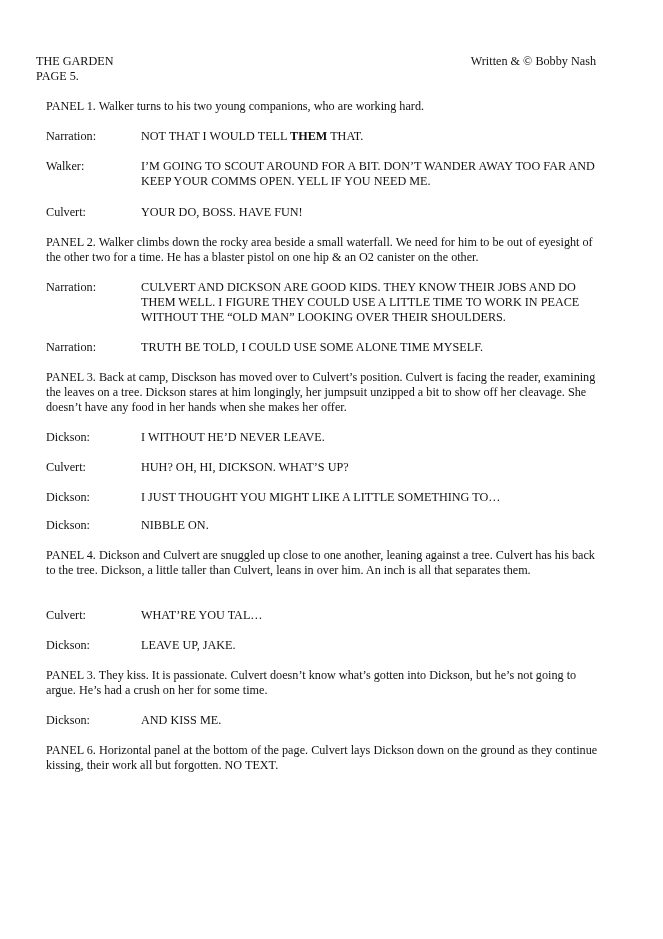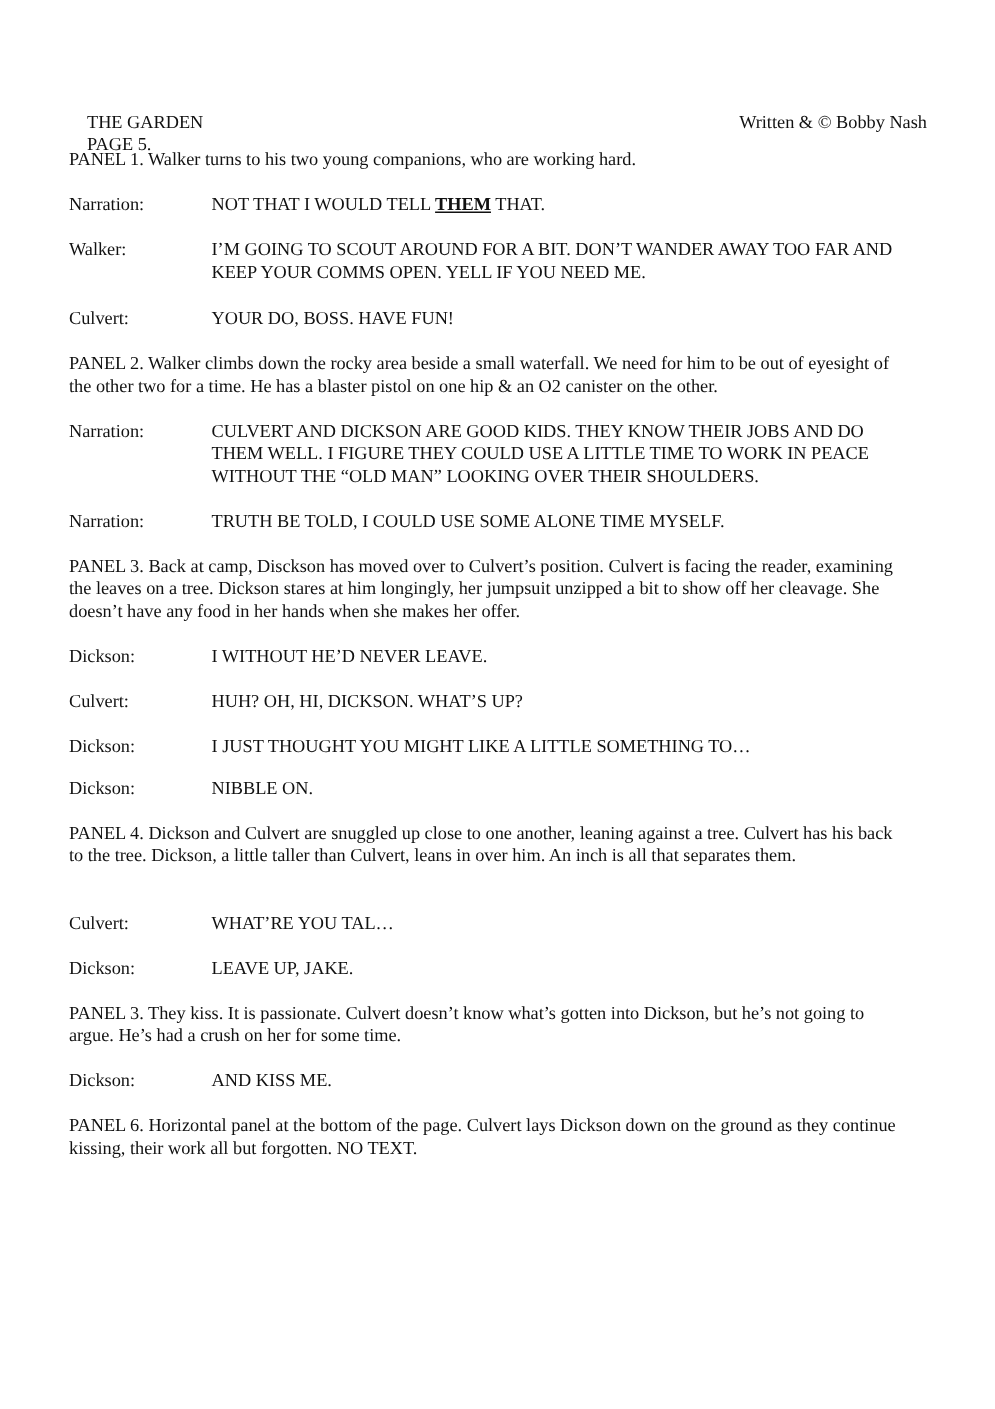--- a/index.html
+++ b/index.html
@@ -1,30 +1,30 @@
 <!DOCTYPE html>
 <html><head>
   <meta charset="utf-8">
   <style>
     html, body { margin: 0; padding: 0; background: #ffffff; }
     body {
       width: 663px; height: 939px; position: relative; overflow: hidden;
       font-family: "Liberation Serif", "DejaVu Serif", serif;
       font-size: 12.2px; color: #111111; line-height: 15px;
     }
-    .page { position: absolute; left: 58px; top: 54px; width: 560px; margin-top: 20px; }
+    .page { position: absolute; left: 36px; top: 54px; width: 560px; }
     .header { position: relative; height: 30px; }
     .header .left { position: absolute; left: 0; top: 0; }
     .header .right { position: absolute; right: 0; top: 0; }
     .block { position: absolute; left: 46px; width: 560px; }
     .action { margin: 0; }
     .dialogue { display: flex; }
     .dialogue .speaker { width: 95px; flex: 0 0 95px; }
     .dialogue .line { flex: 1; }
-    b { font-weight: bold; text-decoration: underline; }
+    b { font-weight: bold; }
   </style>
 </head>
 <body>
 
 <div class="page">
   <div class="header">
     <div class="left">
       <div>THE GARDEN</div>
       <div>PAGE 5.</div>
     </div>

